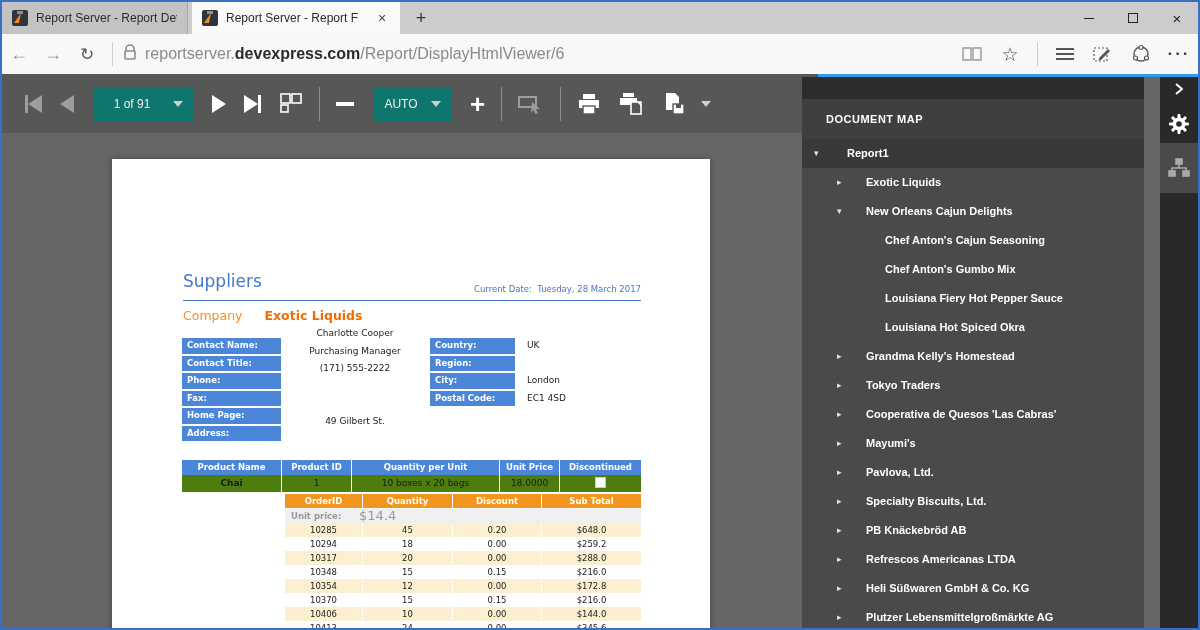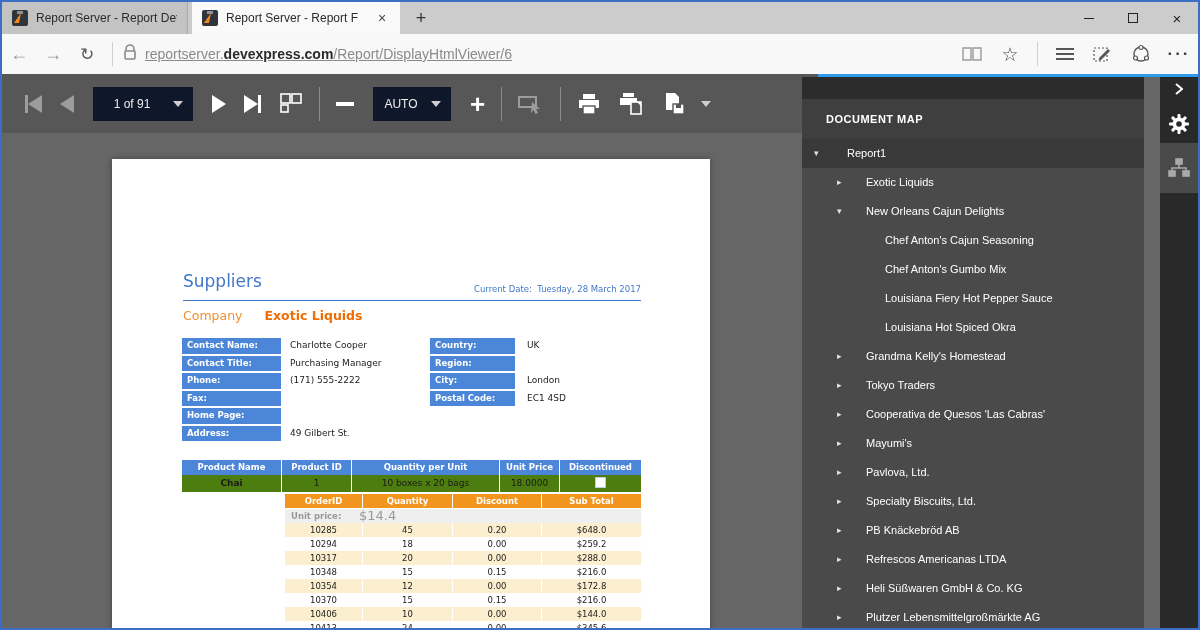--- a/index.html
+++ b/index.html
@@ -22,56 +22,56 @@
   .wc-min { left:1064px; } .wc-max { left:1108px; } .wc-close { left:1152px; font-size:15px; }
   .wc-min i { width:10px; height:1px; background:#222; display:block; }
   .wc-max i { width:10px; height:10px; border:1px solid #222; display:block; }
 
   
   .addrbar { position:absolute; left:0; top:32px; width:1196px; height:40px; background:#f8f8f8; display:flex; align-items:center; }
   .nav-ico { width:34px; text-align:center; font-size:18px; color:#9a9a9a; }
   .nav-refresh { color:#555; font-size:17px; }
   .vdiv { width:1px; height:24px; background:#cfcfcf; margin:0 8px; }
   .lock { margin:0 8px 0 2px; }
-  .url { font-size:14px; color:#8a8a8a; white-space:nowrap;text-decoration:underline; }
+  .url { font-size:16px; color:#8a8a8a; white-space:nowrap; }
   .url b { color:#2b2b2b; font-weight:700; }
   .addr-right { margin-left:auto; display:flex; align-items:center; }
   .abtn { width:38px; height:32px; display:flex; align-items:center; justify-content:center; color:#555; }
   .star { font-size:19px; color:#444; }
   .more-dots { font-size:17px; color:#444; letter-spacing:2px; font-weight:700; }
   .hublines i { display:block; width:18px; height:2px; background:#555; margin:3px 0; }
 
   
   .rtoolbar { position:absolute; left:0; top:72px; width:816px; height:59px; background:#575757; display:flex; align-items:center; padding-left:14px; }
   .tbtn { display:flex; align-items:center; justify-content:center; margin:0 9px; height:36px; }
   .tri-r { width:0; height:0; border-top:9px solid transparent; border-bottom:9px solid transparent; border-left:14px solid #fff; }
   .tri-l { width:0; height:0; border-top:9px solid transparent; border-bottom:9px solid transparent; border-right:14px solid #9c9c9c; }
   .bar-v { width:3px; height:18px; background:#9c9c9c; }
   .bar-v.on { background:#fff; }
-  .tsel { background:#0f172a; color:#eee; font-size:12px; height:34px; display:flex; align-items:center; margin:0 10px; padding:0 10px; }
+  .tsel { background:#0f766e; color:#eee; font-size:12px; height:34px; display:flex; align-items:center; margin:0 10px; padding:0 10px; }
   .tsel .lbl { flex:1; text-align:center; }
   .caret { width:0; height:0; border-left:5px solid transparent; border-right:5px solid transparent; border-top:6px solid #cfcfcf; margin-left:12px; }
   .psel { width:100px; } .zsel { width:78px; }
   .tdiv { width:1px; height:34px; background:#8b8b8b; margin:0 7px; }
   .zglyph { color:#fff; font-size:26px; font-weight:700; line-height:26px; }
   .minusbar { width:18px; height:4px; background:#fff; }
 
   
   .viewer { position:absolute; left:0; top:131px; width:816px; height:497px; background:#666; }
   .page { position:absolute; left:110px; top:26px; width:598px; height:473px; background:#fff; box-shadow:0 0 6px rgba(0,0,0,.35); overflow:hidden; font-family:"DejaVu Sans", sans-serif; }
   .rep-title { position:absolute; left:71px; top:112px; font-size:17px; color:#4377c9; }
   .rep-date { position:absolute; right:69px; top:125px; font-size:8.5px; color:#4377c9; }
   .rep-line { position:absolute; left:71px; top:141px; width:458px; height:0; border-top:1.5px solid #4377c9; }
   .rep-company { position:absolute; left:71px; top:149px; font-size:12.5px; color:#f0912d; }
   .rep-company b { color:#ee6d05; margin-left:22px; font-weight:700; }
 
   .clabel { background:#4c86d9; color:#fff; font-size:8.5px; font-weight:700; height:15.5px; line-height:15.5px; padding-left:5px; margin-bottom:2px; }
   .cval { height:15.5px; line-height:15.5px; font-size:9px; color:#222; margin-bottom:2px; white-space:nowrap; }
   .ct-left-l { position:absolute; left:70px; top:179px; width:99px; }
-  .ct-left-v { position:absolute; left:178px; top:179px; width:130px; }
+  .ct-left-v { position:absolute; left:178px; top:167px; width:130px;text-align:center; }
   .ct-right-l { position:absolute; left:318px; top:179px; width:85px; }
   .ct-right-v { position:absolute; left:415px; top:179px; width:110px; }
 
   .ptable { position:absolute; left:70px; top:301px; width:459px; }
   .prow { display:flex; }
   .phead .pcell { background:#4c86d9; color:#fff; font-weight:700; height:15px; line-height:15px; font-size:8.5px; border-right:1px solid #fff; }
   .pdata .pcell { background:#4d7c0f; height:17px; line-height:17px; font-size:9px; color:#1a1a1a; border-right:1px solid #fff; }
   .pcell { text-align:center; overflow:hidden; white-space:nowrap; }
   .pc0{width:100px;} .pc1{width:70px;} .pc2{width:148px;} .pc3{width:60px;} .pc4{width:81px; border-right:none !important;}
   .chk { display:inline-block; width:11px; height:11px; background:#fff; border:1px solid #b9cce8; vertical-align:middle; margin-top:-2px; }
@@ -91,21 +91,21 @@
   
   .accent { position:absolute; left:816px; top:72px; width:380px; height:3px; background:#2e9cea; }
   .dpanel { position:absolute; left:800px; top:75px; width:342px; height:626px; background:#4a4a4a;padding-left:44px; }
   .dpanel-top { position:absolute; left:0; top:0; width:342px; height:22px; background:#2c2c2c; }
   .dm-head { position:absolute; left:0; top:22px; width:342px; height:40px; background:#3f3f3f; display:flex; align-items:center; }
   .dm-head span { color:#fff; font-size:11px; font-weight:700; letter-spacing:.5px; padding-left:24px; }
   .tree { position:absolute; left:0; top:62px; width:342px; }
   .titem { position:relative; height:29px; }
   .titem.sel { background:#393939; }
   .tarrow { position:absolute; top:0; height:29px; line-height:29px; color:#e3e3e3; font-size:9px; }
-  .tlabel { position:absolute; top:0; height:29px; line-height:29px; color:#fff; font-size:11px; font-weight:400; white-space:nowrap; }
+  .tlabel { position:absolute; top:0; height:29px; line-height:29px; color:#fff; font-size:11px; font-weight:700; white-space:nowrap; }
   .lvl1 .tarrow{left:12px;} .lvl1 .tlabel{left:45px;}
   .lvl2 .tarrow{left:35px;} .lvl2 .tlabel{left:64px;}
   .lvl3 .tlabel{left:83px;}
 
   
   .strip { position:absolute; left:1158px; top:75px; width:38px; height:553px; background:#292929; }
   .strip-chevron { position:absolute; left:0; top:2px; width:38px; height:20px; display:flex; align-items:center; justify-content:center; }
   .strip-gear { position:absolute; left:0; top:28px; width:38px; height:38px; display:flex; align-items:center; justify-content:center; }
   .strip-map { position:absolute; left:0; top:66px; width:38px; height:50px; background:#4a4a4a; display:flex; align-items:center; justify-content:center; }
 </style>

